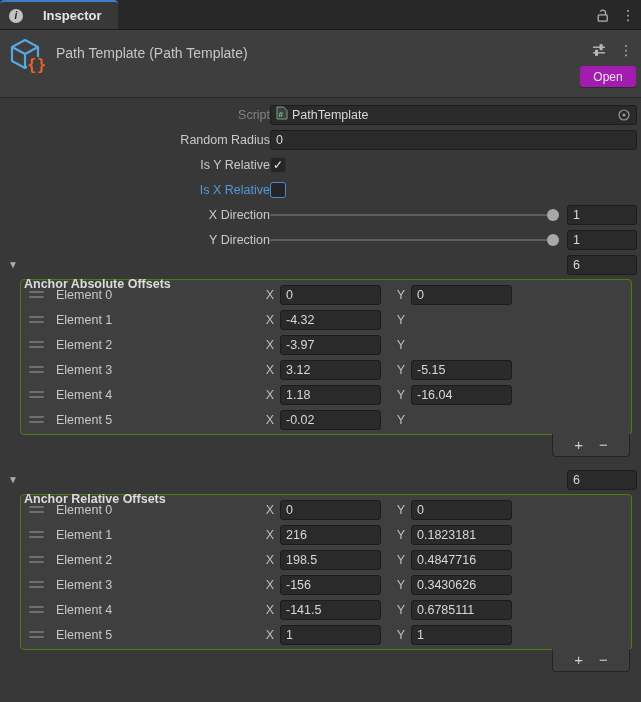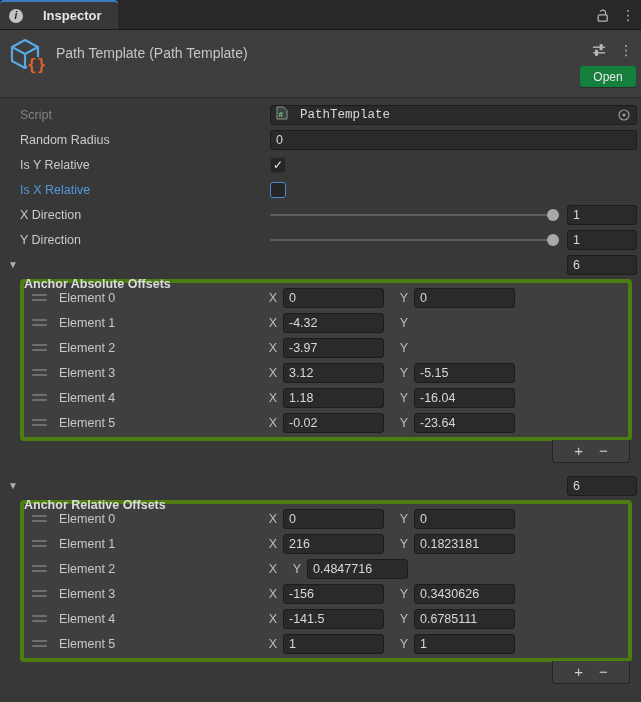--- a/index.html
+++ b/index.html
@@ -21,51 +21,51 @@
   .tabbar-actions{position:absolute;right:6px;top:0;height:30px;display:flex;
     align-items:center;gap:11px;}
   .glyph-btn{color:#b4b4b4;font-size:14px;line-height:1;display:flex;align-items:center;
     justify-content:center;}
   
   .header{height:68px;background:#3e3e3e;border-bottom:1px solid #2a2a2a;
     position:relative;box-sizing:border-box;}
   .header-icon{position:absolute;left:9px;top:7px;width:38px;height:38px;}
   .header-title{position:absolute;left:56px;top:15px;font-size:14px;color:#c6c6c6;}
   .header-actions{position:absolute;right:8px;top:12px;display:flex;align-items:center;gap:12px;}
-  .open-btn{position:absolute;right:5px;top:36px;width:56px;height:21px;background:#15803d;
+  .open-btn{position:absolute;right:5px;top:36px;width:56px;height:21px;background:#a21caf;
     border-radius:3px;color:#e8e8e8;font-size:12px;display:flex;align-items:center;
     justify-content:center;box-shadow:0 1px 0 #2c2c2c;}
   
   .body{padding-top:4px;}
   .row{height:25px;display:flex;align-items:center;padding:0 4px 0 20px;box-sizing:border-box;}
-  .row-label{flex:0 0 250px;font-size:12.5px;color:#cacaca;white-space:nowrap;}
+  .row-label{flex:0 0 250px;font-size:12.5px;color:#cacaca;white-space:nowrap;text-align:right;}
   .row-label.disabled{color:#828282;}
   .row-label.blue{color:#5596dc;}
   .field{flex:1;height:20px;background:#2a2a2a;border:1px solid #1c1c1c;border-radius:3px;
     display:flex;align-items:center;padding:0 5px;color:#d8d8d8;font-size:12.5px;
     box-sizing:border-box;min-width:0;}
   .num-small{flex:0 0 70px;margin-left:auto;}
-  .obj-field .obj-text{margin-left:12px;font-family:Liberation Mono, monospace;}
+  .obj-field .obj-text{margin-left:4px;}
   .picker{margin-left:auto;display:flex;align-items:center;}
   
   .checkbox{width:16px;height:16px;background:#252525;border:1px solid #323232;border-radius:3px;
     display:flex;align-items:center;justify-content:center;color:#eaeaea;font-size:12px;
     box-sizing:border-box;}
   .checkbox.focused{border:1px solid #4a8ad4;}
   
   .slider-track{flex:1;height:2px;background:#5e5e5e;border-radius:1px;position:relative;
     margin-right:10px;}
   .slider-knob{position:absolute;right:-2px;top:-5px;width:12px;height:12px;border-radius:50%;
     background:#a8a8a8;}
   
   .fold-row{height:25px;display:flex;align-items:center;padding:0 4px 0 8px;box-sizing:border-box;}
   .fold-arrow{flex:0 0 16px;color:#aeaeae;font-size:10px;}
   .fold-label{font-weight:bold;font-size:12.5px;color:#dcdcdc;margin-top:38px;}
   
-  .list-box{margin:2px 9px 0 20px;background:#3f3f3f;border:4px solid #4d7c0f;border-radius:4px;
+  .list-box{margin:2px 9px 0 20px;background:#3f3f3f;border:1px solid #4d7c0f;border-radius:4px;
     padding:2px 0;}
   .list-row{height:25px;display:flex;align-items:center;}
   .drag{margin-left:8px;flex:0 0 15px;display:flex;flex-direction:column;gap:3px;}
   .drag i{display:block;height:2px;background:#6f6f6f;border-radius:1px;}
   .el-label{margin-left:12px;flex:0 0 196px;font-size:12.5px;color:#c8c8c8;}
   .axis{flex:0 0 22px;text-align:right;color:#bdbdbd;font-size:12.5px;}
   .axis2{flex:0 0 12px;margin-left:12px;}
   .nfield{flex:0 0 101px;margin-left:6px;height:20px;background:#2a2a2a;border:1px solid #1c1c1c;
     border-radius:3px;color:#d8d8d8;font-size:12.5px;display:flex;align-items:center;
     padding:0 5px;box-sizing:border-box;}
@@ -237,21 +237,20 @@
   </div>
       <div class="list-row">
     <span class="drag">
           <i></i>
           <i></i>
         </span>
     <span class="el-label">Element 5</span>
     <span class="axis">X</span>
     <div class="nfield">-0.02</div>
     <span class="axis axis2">Y</span>
-    <div class="nfield">-23.64</div>
   </div>
     </div>
   <div class="list-footer">
     <span class="footer-btn">+</span>
     <span class="footer-btn">−</span>
   </div>
 
   <div class="section-gap"></div>
 
   <div class="fold-row">
@@ -282,20 +281,21 @@
     <span class="axis axis2">Y</span>
     <div class="nfield">0.1823181</div>
   </div>
       <div class="list-row">
     <span class="drag">
           <i></i>
           <i></i>
         </span>
     <span class="el-label">Element 2</span>
     <span class="axis">X</span>
+    <div class="nfield">198.5</div>
     <span class="axis axis2">Y</span>
     <div class="nfield">0.4847716</div>
   </div>
       <div class="list-row">
     <span class="drag">
           <i></i>
           <i></i>
         </span>
     <span class="el-label">Element 3</span>
     <span class="axis">X</span>

